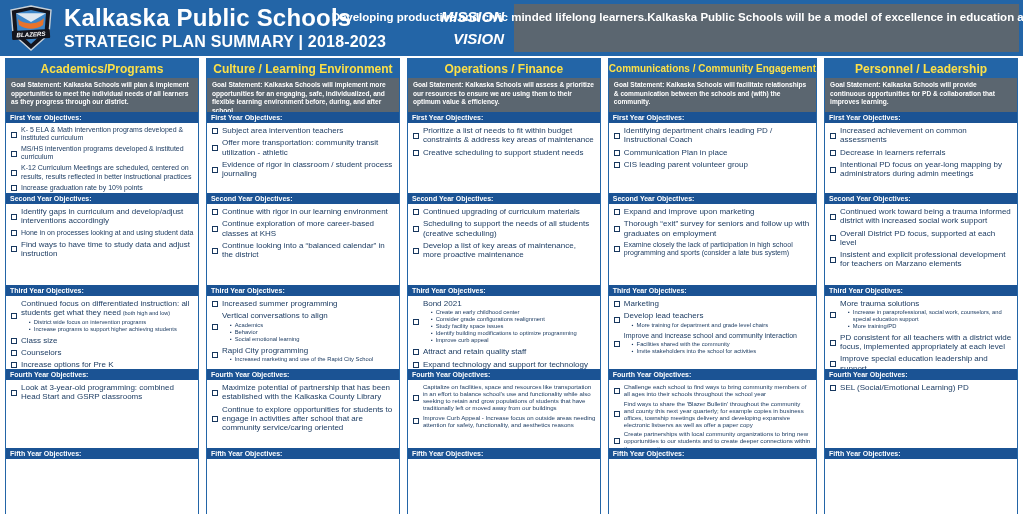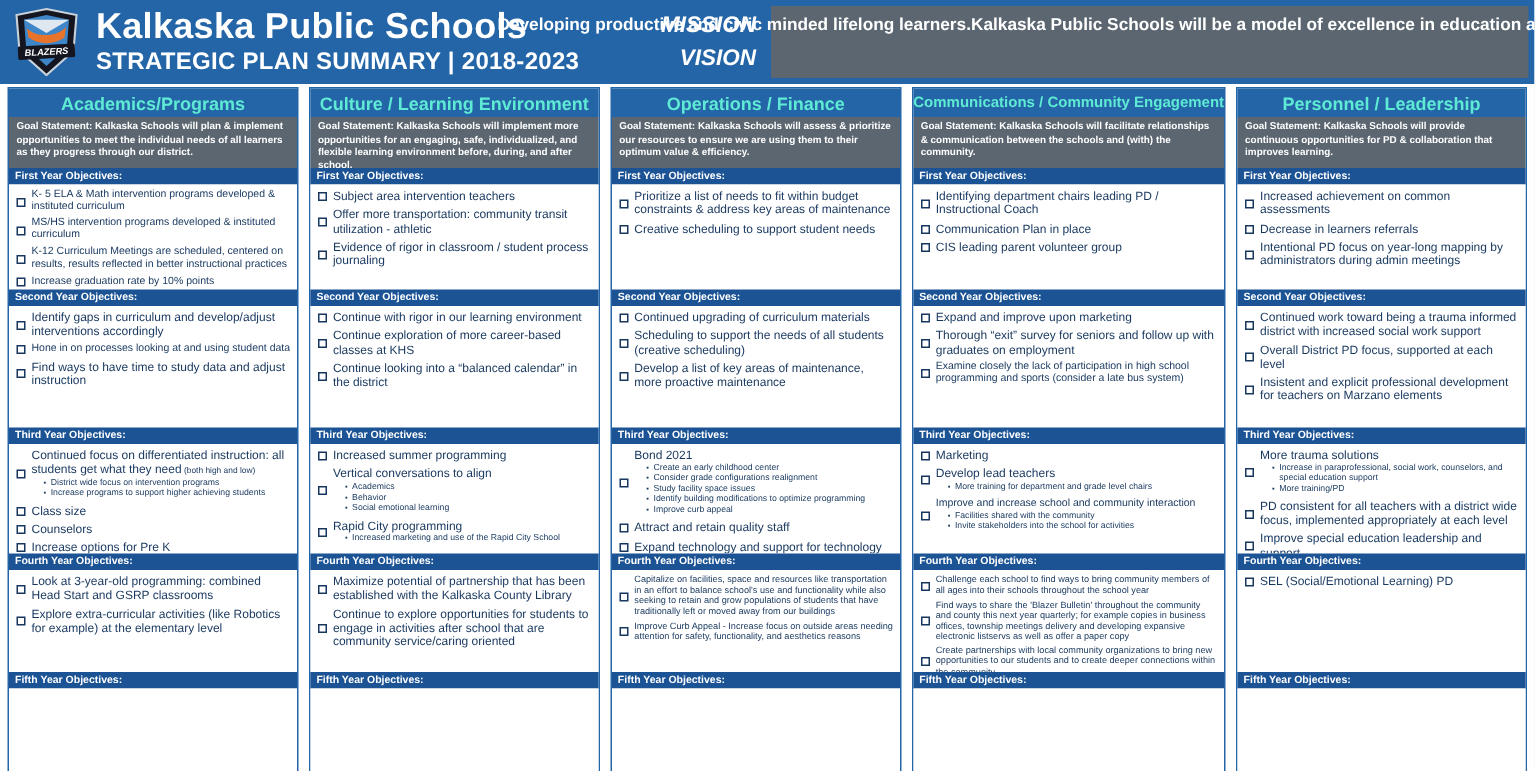--- a/index.html
+++ b/index.html
@@ -21,21 +21,21 @@
   .title-sub{font-size:16px;font-weight:bold;letter-spacing:.2px;margin-top:2px;}
   .header-spacer{flex:1 1 auto;}
   .mv-labels{color:#fff;text-align:right;margin-right:10px;flex:0 0 auto;}
   .mv-labels div{font-size:15px;font-weight:bold;line-height:22px;font-style:italic;}
   .mv-panel{width:505px;height:48px;background:var(--slate-gray);color:#fff;padding:3px 10px;flex:0 0 auto;display:flex;justify-content:center;}
   .mv-panel div{font-size:11.5px;font-weight:bold;line-height:21px;white-space:nowrap;}
 
   
   .columns{display:flex;gap:7px;padding:0 5px;margin-top:2px;}
   .column{flex:1 1 0;border:1px solid var(--border-blue);display:flex;flex-direction:column;background:#fff;}
-  .col-title{height:19px;background:var(--header-blue);color:#5eead4;font-weight:bold;font-size:12px;display:flex;align-items:center;justify-content:center;white-space:nowrap;overflow:hidden;}
+  .col-title{height:19px;background:var(--header-blue);color:#fde047;font-weight:bold;font-size:12px;display:flex;align-items:center;justify-content:center;white-space:nowrap;overflow:hidden;}
   .col-goal{height:34px;background:var(--slate-gray);color:#fff;font-weight:bold;font-size:6.6px;line-height:1.3;padding:3px 5px;overflow:hidden;}
   .sec-head{height:11px;background:var(--band-navy);color:#fff;font-weight:bold;font-size:7px;line-height:11px;padding:0 4px;flex:0 0 auto;}
   .sec-body{background:#fff;overflow:hidden;padding:3px 4px 0 4px;flex:0 0 auto;}
   .sb1{height:70px}.sb2{height:81px}.sb3{height:73px}.sb4{height:68px}.sb5{height:65px}
 
   .item{display:flex;align-items:center;color:var(--text-navy);font-size:8px;line-height:1.16;margin-bottom:3px;}
   .item.sm{font-size:7px;}
   .item.xs{font-size:6.1px;margin-bottom:2.5px;}
   .cb{flex:0 0 auto;width:6px;height:6px;border:1px solid var(--text-navy);background:#fff;margin:1px 4px 0 1px;display:inline-block;}
   .item-body{flex:1 1 auto;}
@@ -137,24 +137,20 @@
             <span class="cb"></span>
             <span class="item-body"><span>Increase options for Pre K</span></span>
           </div>
         </div>
         <div class="sec-head">Fourth Year Objectives:</div>
         <div class="sec-body sb4">
           <div class="item">
             <span class="cb"></span>
             <span class="item-body"><span>Look at 3-year-old programming: combined Head Start and GSRP classrooms</span></span>
           </div>
-          <div class="item">
-            <span class="cb"></span>
-            <span class="item-body"><span>Explore extra-curricular activities (like Robotics for example) at the elementary level</span></span>
-          </div>
         </div>
         <div class="sec-head">Fifth Year Objectives:</div>
         <div class="sec-body sb5"></div>
       </div>
       <div class="column">
         <div class="col-title">Culture / Learning Environment</div>
         <div class="col-goal">Goal Statement: Kalkaska Schools will implement more opportunities for an engaging, safe, individualized, and flexible learning environment before, during, and after school.</div>
         <div class="sec-head">First Year Objectives:</div>
         <div class="sec-body sb1">
           <div class="item">

